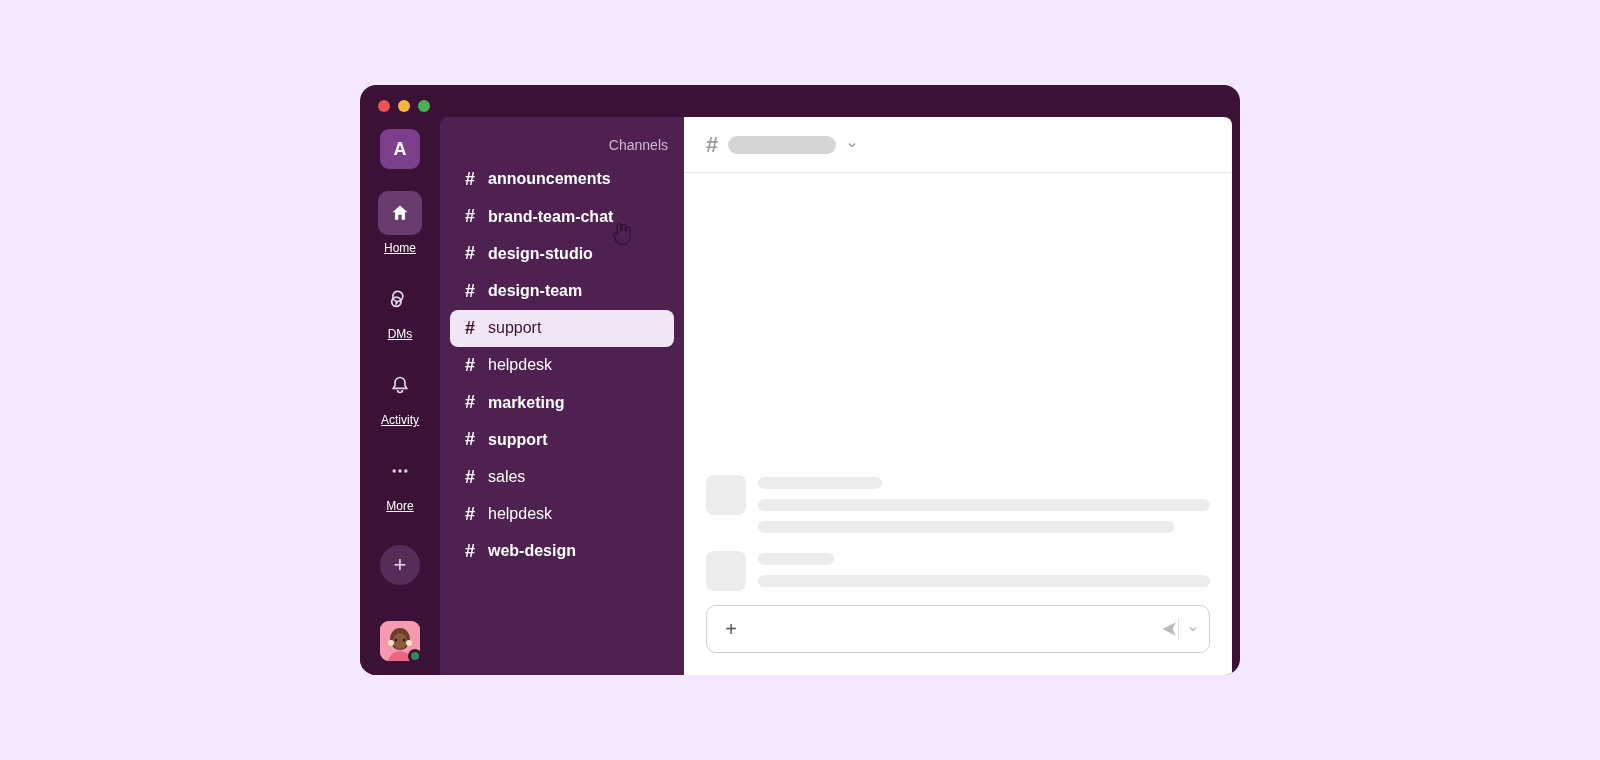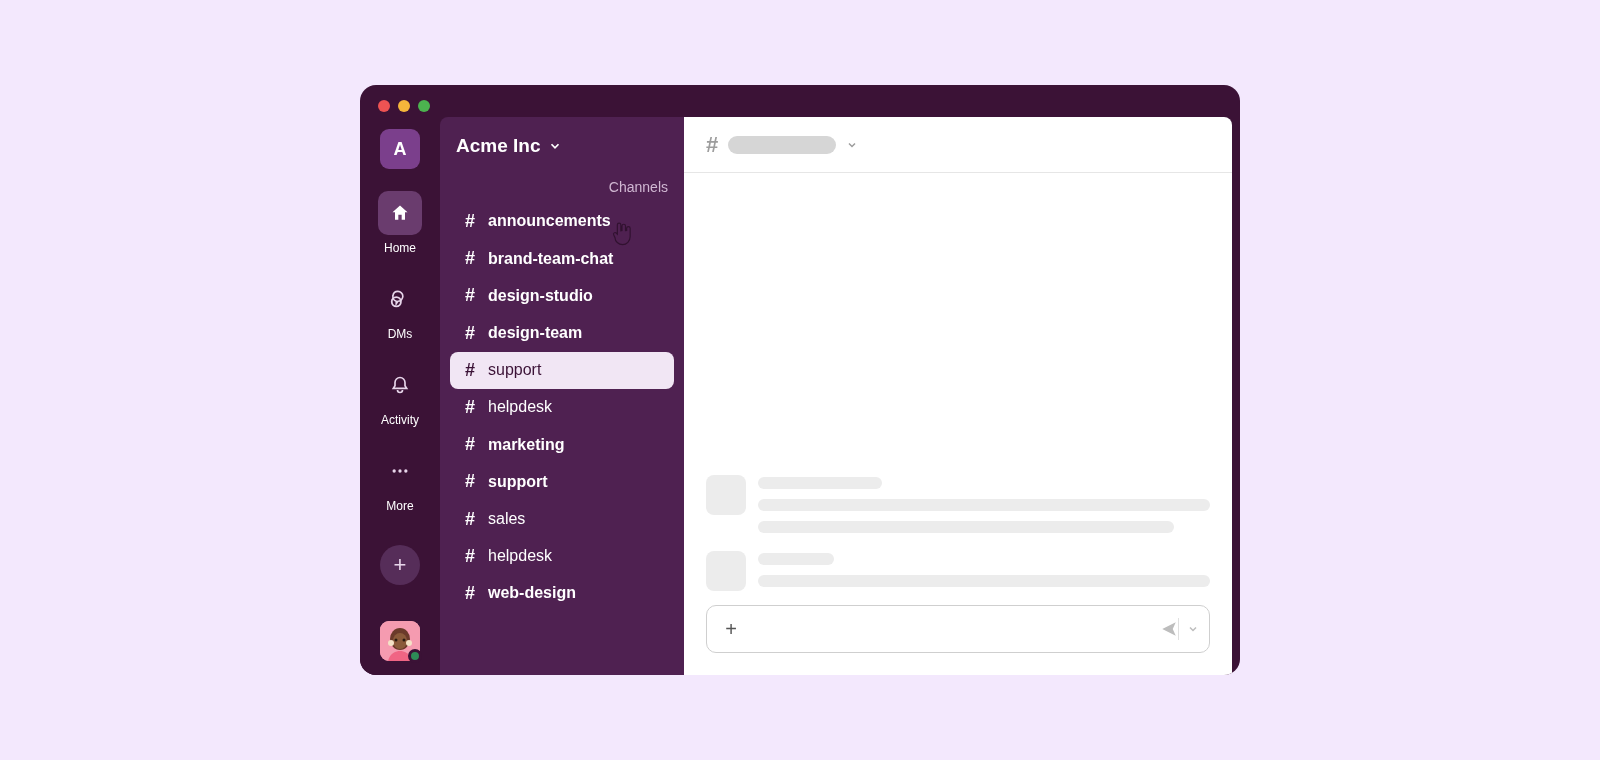--- a/index.html
+++ b/index.html
@@ -62,21 +62,21 @@
     display: flex; flex-direction: column; align-items: center;
     gap: 6px; color: #e7d5ea;
     margin-bottom: 22px;
     cursor: pointer;
   }
   .rail-item .icon-wrap {
     width: 44px; height: 44px; border-radius: 10px;
     display: flex; align-items: center; justify-content: center;
   }
   .rail-item.active .icon-wrap { background: #6a3c6e; }
-  .rail-item .label { font-size: 12px; color: #fff; }
+  .rail-item .label { font-size: 12px; color: #fff; text-decoration: underline; }
   .rail-plus {
     width: 40px; height: 40px; border-radius: 50%;
     background: #562d59;
     color: #e7d5ea;
     display: flex; align-items: center; justify-content: center;
     font-size: 22px; font-weight: 300;
     margin-top: 10px;
     cursor: pointer;
   }
   .avatar {
@@ -250,26 +250,20 @@
             <circle cx="24" cy="19" r="1.5" fill="#2a1a10"></circle>
             <path d="M8 40c2-8 8-10 12-10s10 2 12 10z" fill="#f06584"></path>
             <circle cx="11" cy="22" r="3" fill="#f4e2c6"></circle>
             <circle cx="29" cy="22" r="3" fill="#f4e2c6"></circle>
           </svg>
         <div class="presence"></div>
       </div>
     </div>
 
     <div class="sidebar">
-      <div class="ws-header">
-        <span>Acme Inc</span>
-        <svg width="14" height="14" viewBox="0 0 24 24" fill="none" stroke="#fff" stroke-width="3">
-            <path d="M6 9l6 6 6-6"></path>
-          </svg>
-      </div>
       <div class="section-label">Channels</div>
 
       <div class="cursor-hand">
         <svg width="28" height="28" viewBox="0 0 24 24" fill="#4f2151" stroke="#2a0e28" stroke-width="1">
             <path d="M8 13V5a1.5 1.5 0 013 0v5l1-.2V6a1.5 1.5 0 013 0v4l1-.1V8a1.5 1.5 0 013 0v7c0 4-3 7-6.5 7S6 19 6 16l-1-2c-1-2 1-3 2-2l1 1z"></path>
           </svg>
       </div>
 
       <div class="channel-list" id="channel-list">
           <div class="channel bold">

